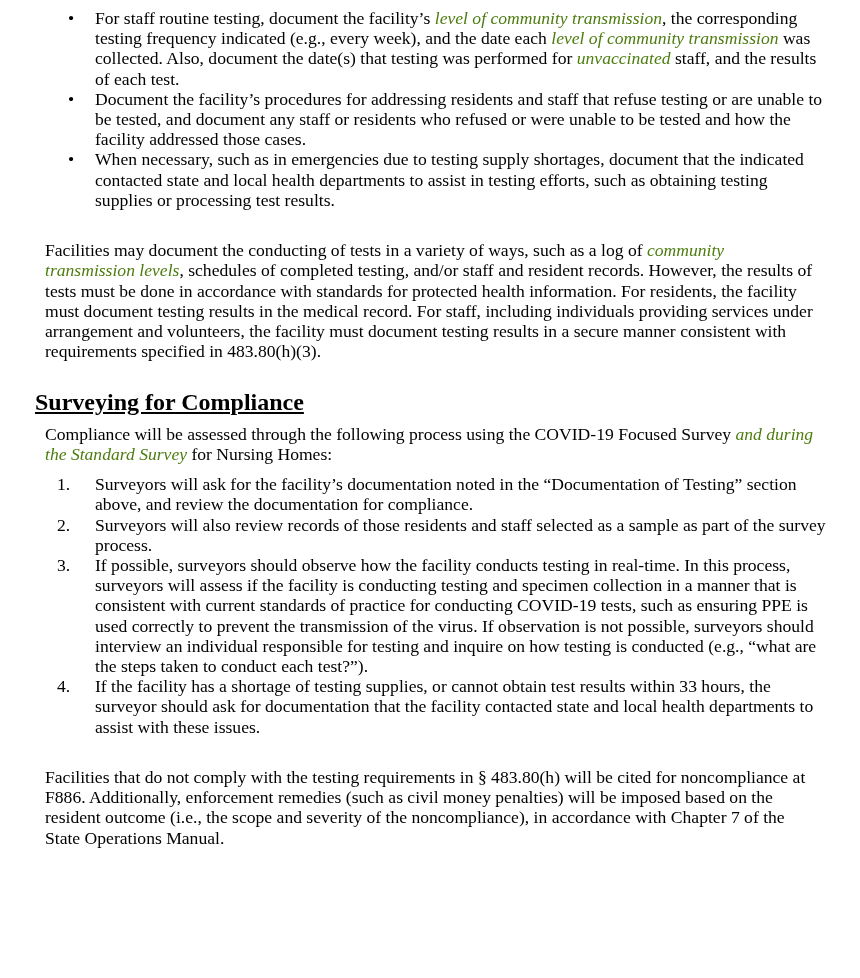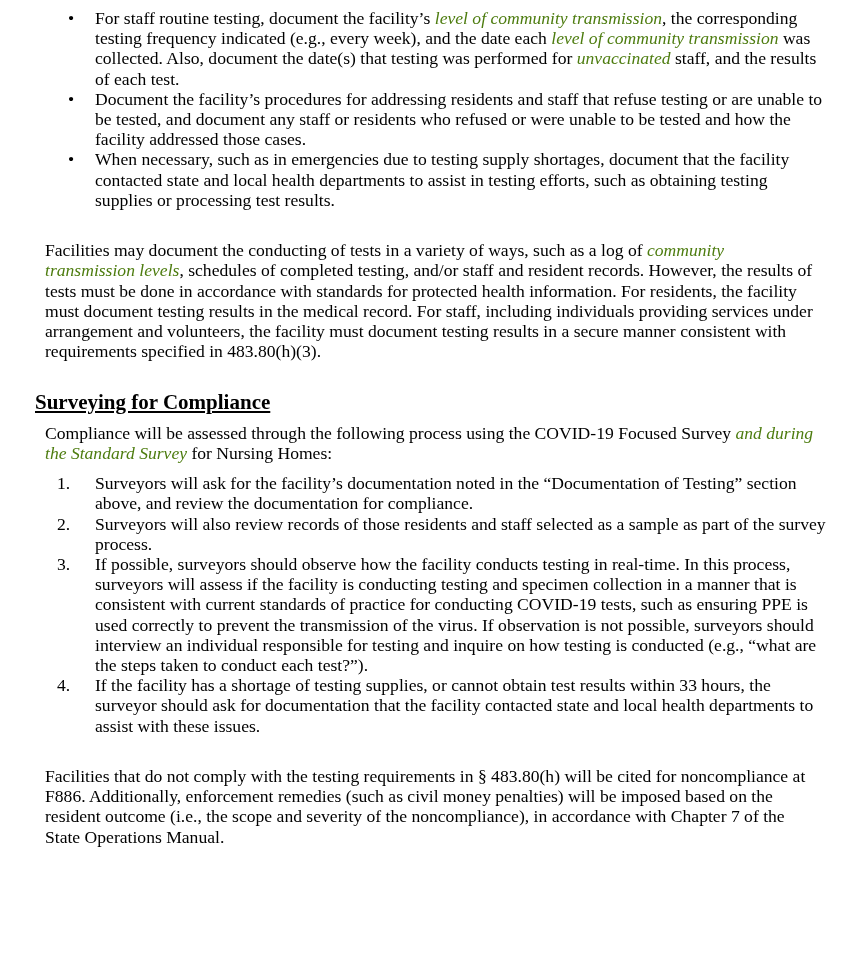--- a/index.html
+++ b/index.html
@@ -77,39 +77,39 @@
   }
   
   .red-italic {
     color: #4d7c0f;
     font-style: italic;
   }
   .section-heading {
     font-weight: bold;
     text-decoration: underline;
     display: inline-block;
-    font-size: 21px;
+    font-size: 24px;
     line-height: 20.2px;
   }
   .heading-row {
     margin: 0;
     padding: 0;
   }
 </style>
 </head>
 <body>
 
 <div id="page">
 
   <div class="doc-body">
 
     <ul class="bullet-list">
         <li><span class="bullet-marker">•</span><span><span>For staff routine testing, document the facility’s </span><span class="red-italic">level of community transmission</span><span>, the corresponding testing frequency indicated (e.g., every week), and the date each </span><span class="red-italic">level of community transmission</span><span> was collected. Also, document the date(s) that testing was performed for </span><span class="red-italic">unvaccinated</span><span> staff, and the results of each test.</span></span></li>
         <li><span class="bullet-marker">•</span><span><span>Document the facility’s procedures for addressing residents and staff that refuse testing or are unable to be tested, and document any staff or residents who refused or were unable to be tested and how the facility addressed those cases.</span></span></li>
-        <li><span class="bullet-marker">•</span><span><span>When necessary, such as in emergencies due to testing supply shortages, document that the facility contacted state and local health departments to assist in testing efforts, such as obtaining testing supplies or processing test results.</span></span></li>
+        <li><span class="bullet-marker">•</span><span><span>When necessary, such as in emergencies due to testing supply shortages, document that the indicated contacted state and local health departments to assist in testing efforts, such as obtaining testing supplies or processing test results.</span></span></li>
       </ul>
 
     <div class="spacer-line">&nbsp;</div>
 
     <p class="para"><span>Facilities may document the conducting of tests in a variety of ways, such as a log of </span><span class="red-italic">community transmission levels</span><span>, schedules of completed testing, and/or staff and resident records. However, the results of tests must be done in accordance with standards for protected health information. For residents, the facility must document testing results in the medical record. For staff, including individuals providing services under arrangement and volunteers, the facility must document testing results in a secure manner consistent with requirements specified in 483.80(h)(3).</span></p>
 
     <div class="spacer-line">&nbsp;</div>
 
     <div class="heading-row">
       <span class="section-heading">Surveying for Compliance</span>

